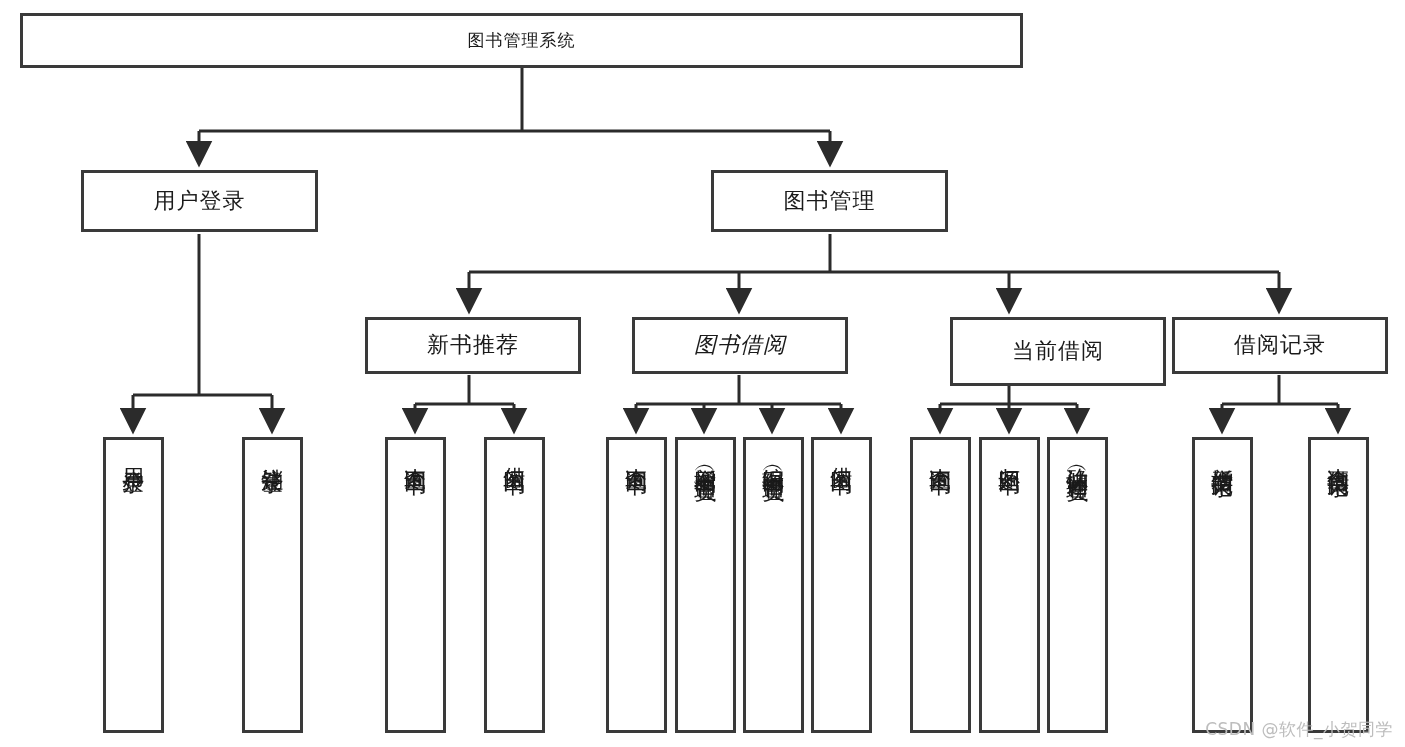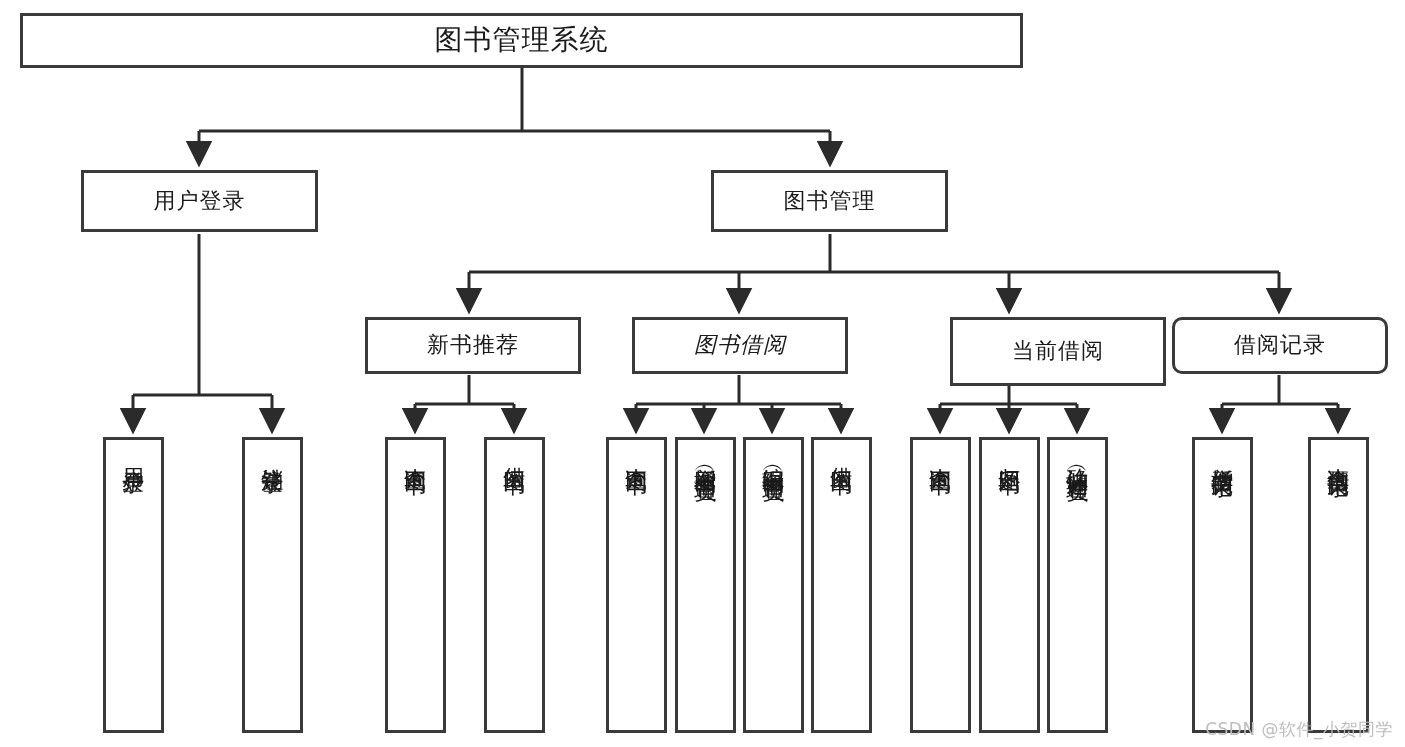--- a/index.html
+++ b/index.html
@@ -50,21 +50,21 @@
   }
   .node.v .label {
     writing-mode: vertical-rl;
     text-orientation: upright;
     font-size: 22px;
     line-height: 1.25;
     letter-spacing: 2px;
     white-space: nowrap;
   }
   .node.title .label {
-    font-size: 28px;
+    font-size: 17px;
   }
   .watermark {
     position: absolute;
     right: 12px;
     bottom: 6px;
     font-size: 17px;
     color: #bdbdbd;
     letter-spacing: 0.5px;
     white-space: nowrap;
   }
@@ -137,21 +137,21 @@
 
   <div class="node h" style="left:365px; top:317px; width:216px; height:57px;">
     <span class="label">新书推荐</span>
   </div>
   <div class="node h" style="left:632px; top:317px; width:216px; height:57px;font-style:italic;">
     <span class="label">图书借阅</span>
   </div>
   <div class="node h" style="left:902px; top:317px; width:216px; height:69px;margin-left:48px;">
     <span class="label">当前借阅</span>
   </div>
-  <div class="node h" style="left:1172px; top:317px; width:216px; height:57px;border-radius:10px;">
+  <div class="node h" style="left:1172px; top:317px; width:216px; height:57px;">
     <span class="label">借阅记录</span>
   </div>
 
   <div class="node v" style="left:103px; top:437px; width:61px; height:296px;">
     <span class="label">用户登录</span>
   </div>
   <div class="node v" style="left:242px; top:437px; width:61px; height:296px;">
     <span class="label">注销登录</span>
   </div>
 

